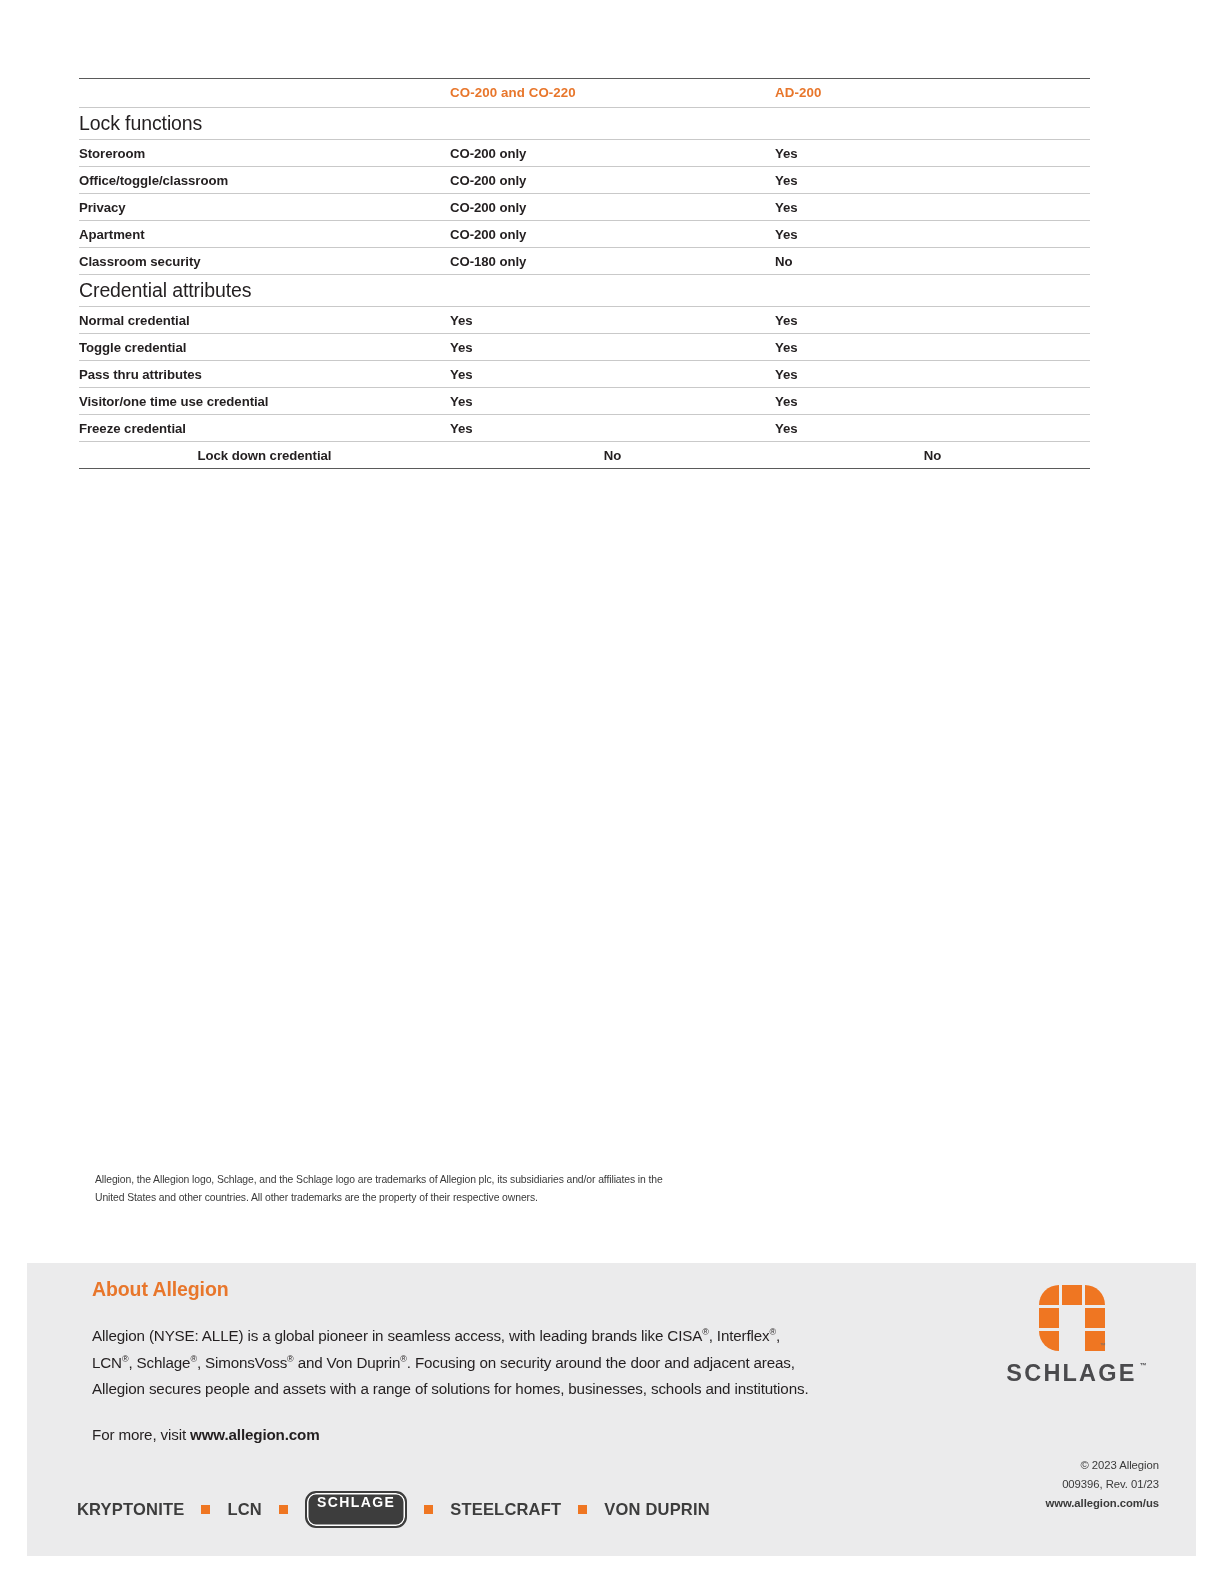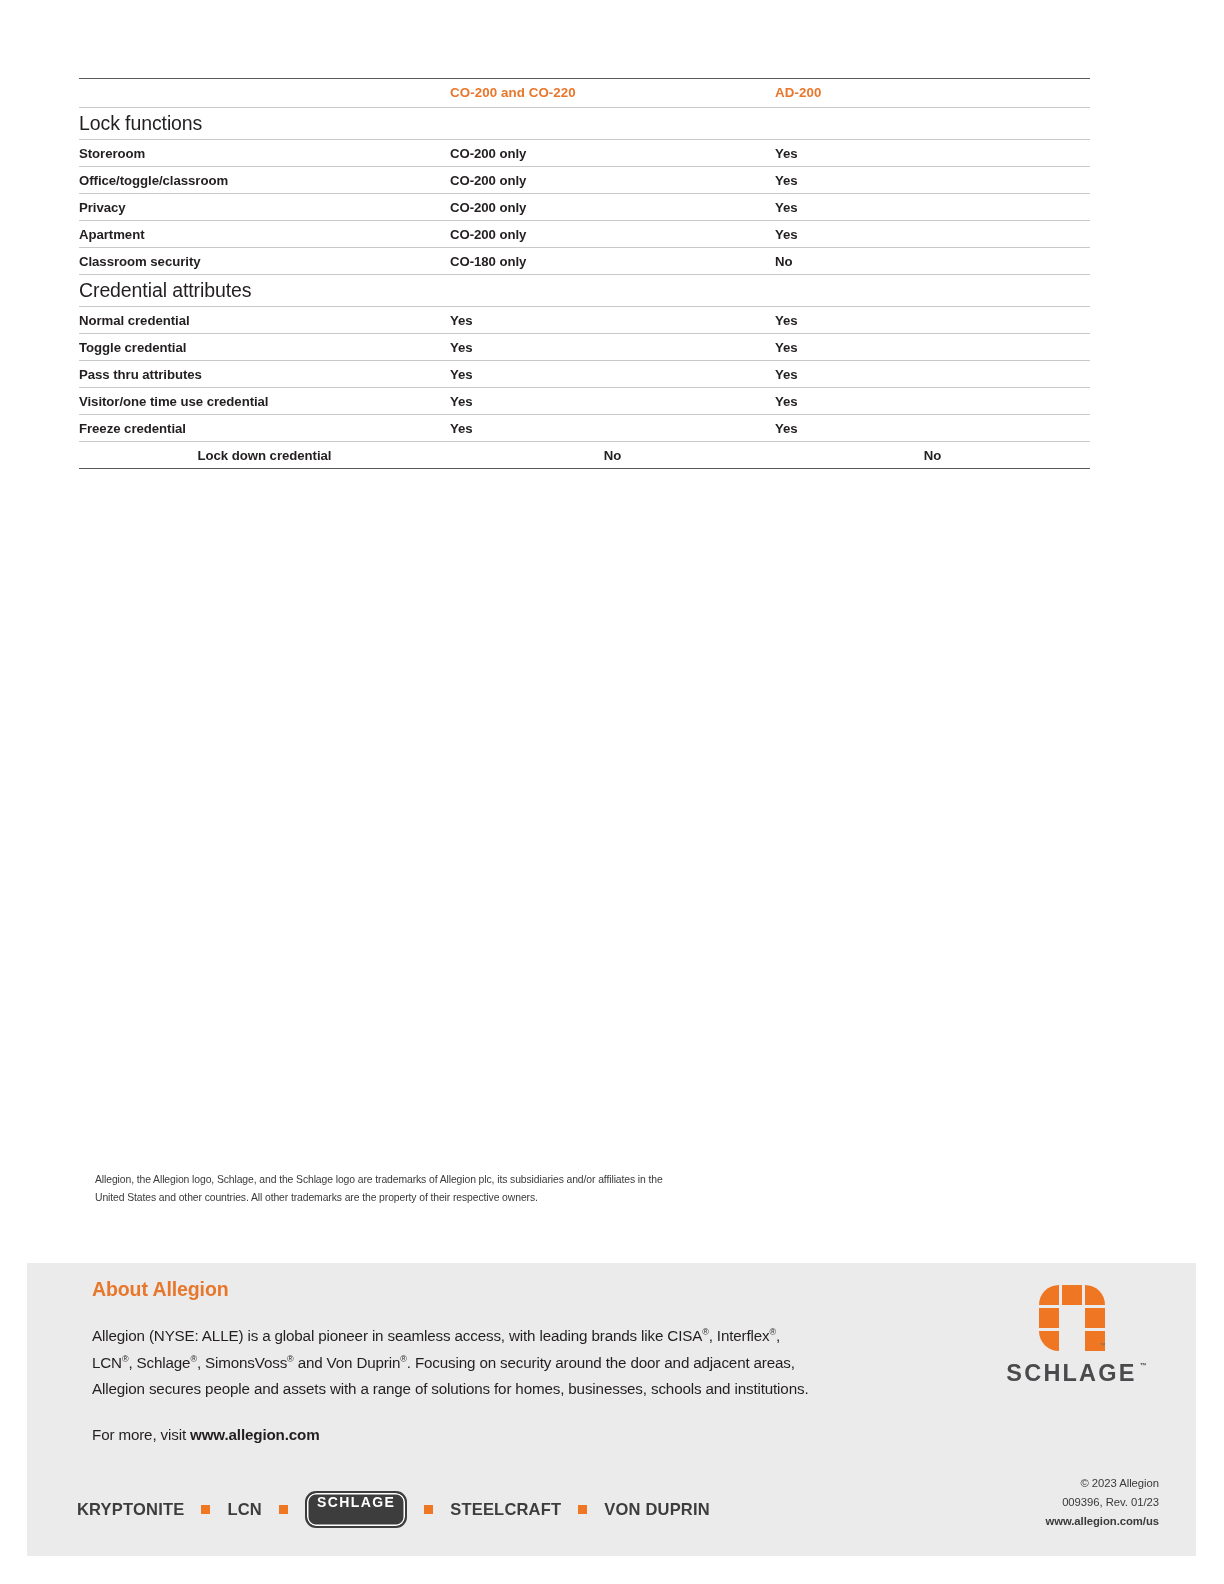--- a/index.html
+++ b/index.html
@@ -230,21 +230,20 @@
   .copyright {
     position: absolute;
     left: 930px;
     top: 193px;
     width: 202px;
     text-align: right;
     font-size: 11.3px;
     line-height: 19px;
     color: #3a3a3a;
     letter-spacing: -0.05px;
-    margin-top: 18px;
   }
   .copyright .url { font-weight: bold; }
 </style>
 </head>
 <body>
 
 <div class="sheet">
   <table class="spec">
     <colgroup>
       <col class="c1">

